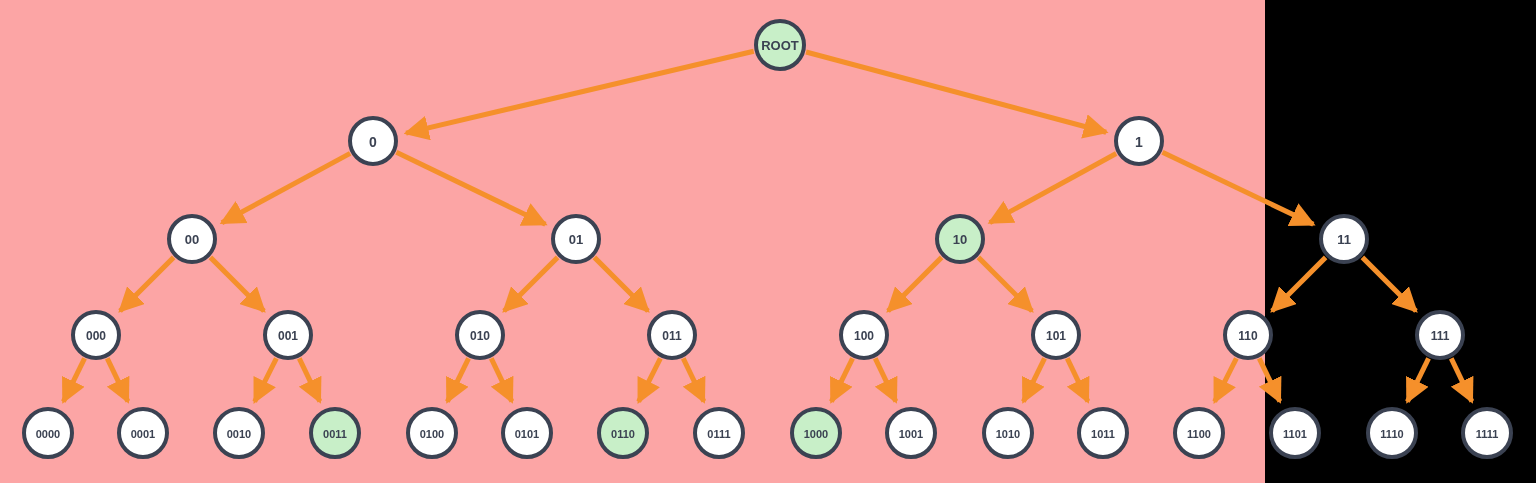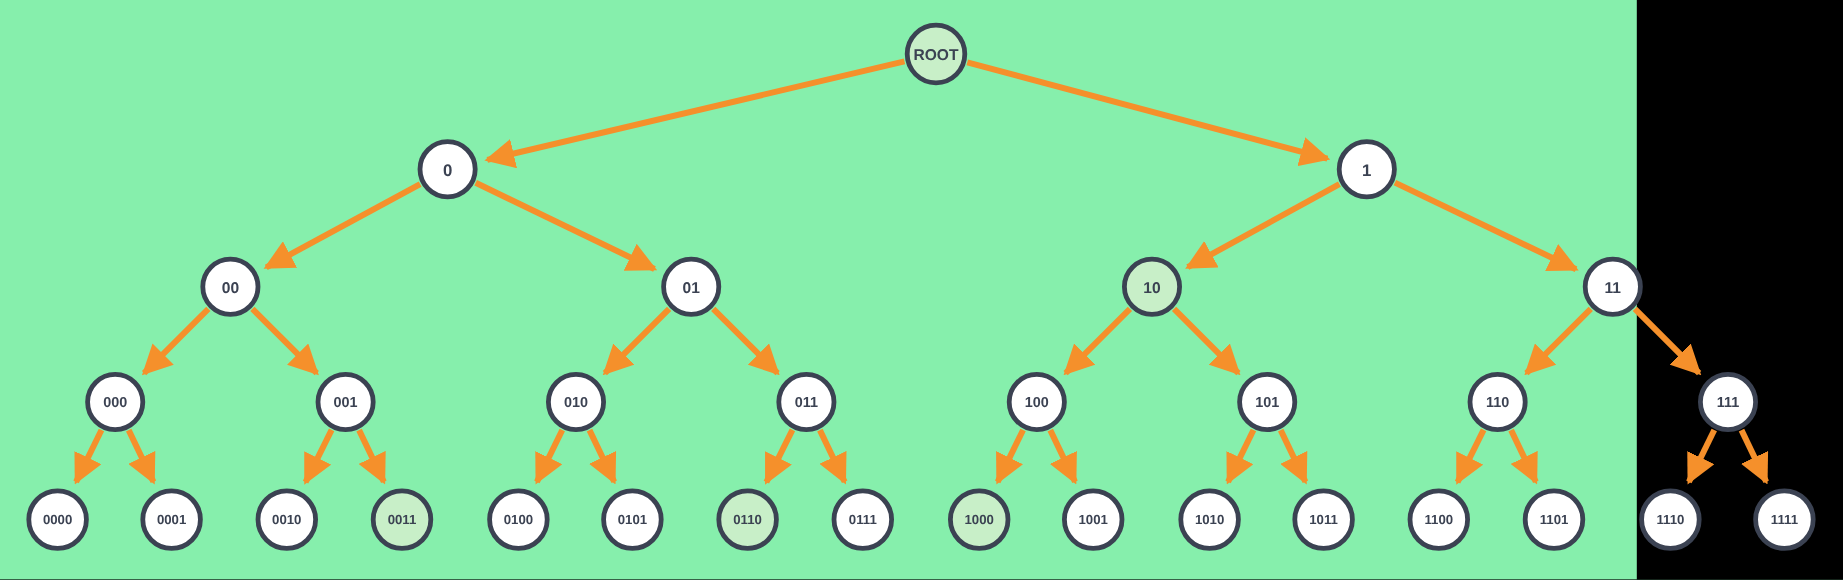--- a/index.html
+++ b/index.html
@@ -6,23 +6,23 @@
     margin: 0;
     padding: 0;
     background: #000000;
     width: 1536px;
     height: 483px;
     overflow: hidden;
     font-family: "Liberation Sans", sans-serif;
   }
   #stage {
     position: relative;
-    width: 1364px;
+    width: 1265px;
     height: 483px;
-    background: #86efac;
+    background: #fca5a5;
   }
   #tree-svg {
     position: absolute;
     left: 0;
     top: 0;
     width: 1536px;
     height: 483px;
     display: block;
   }
   .node-label {

